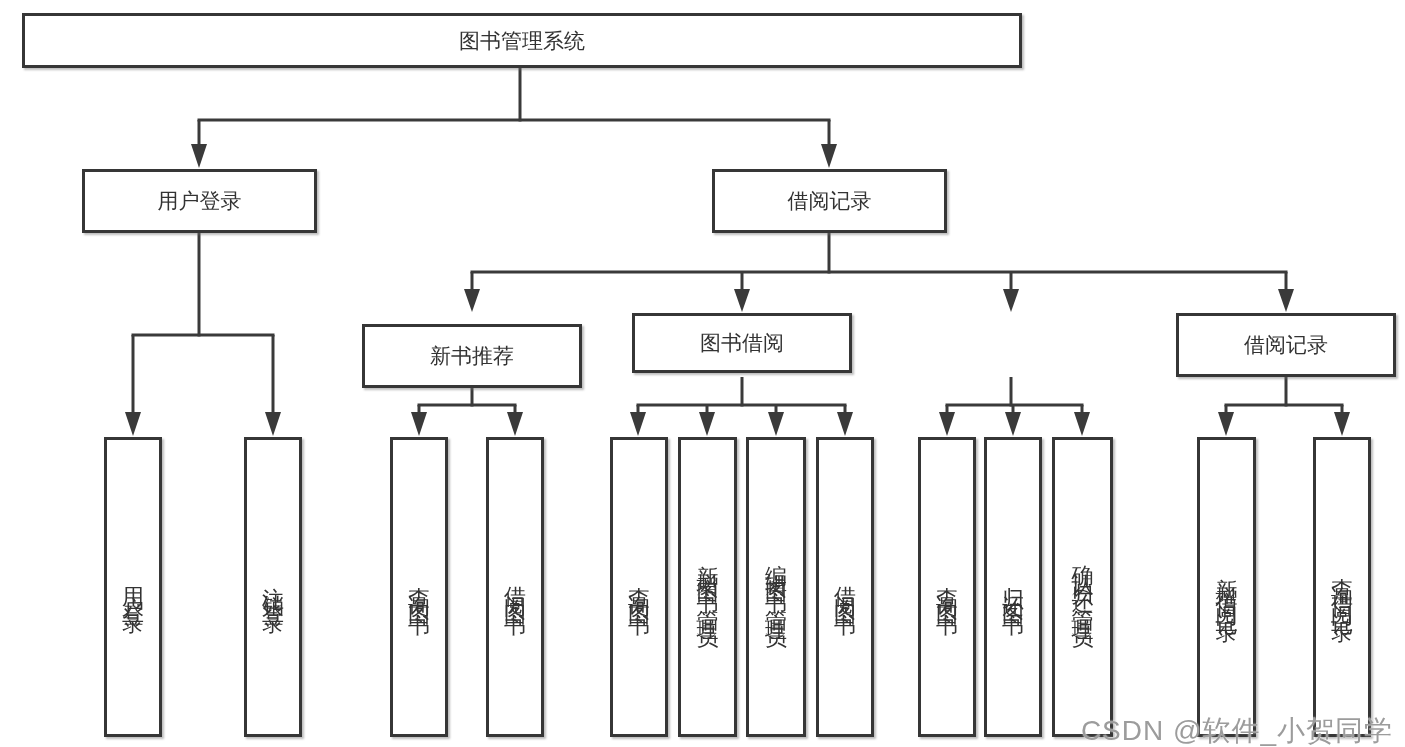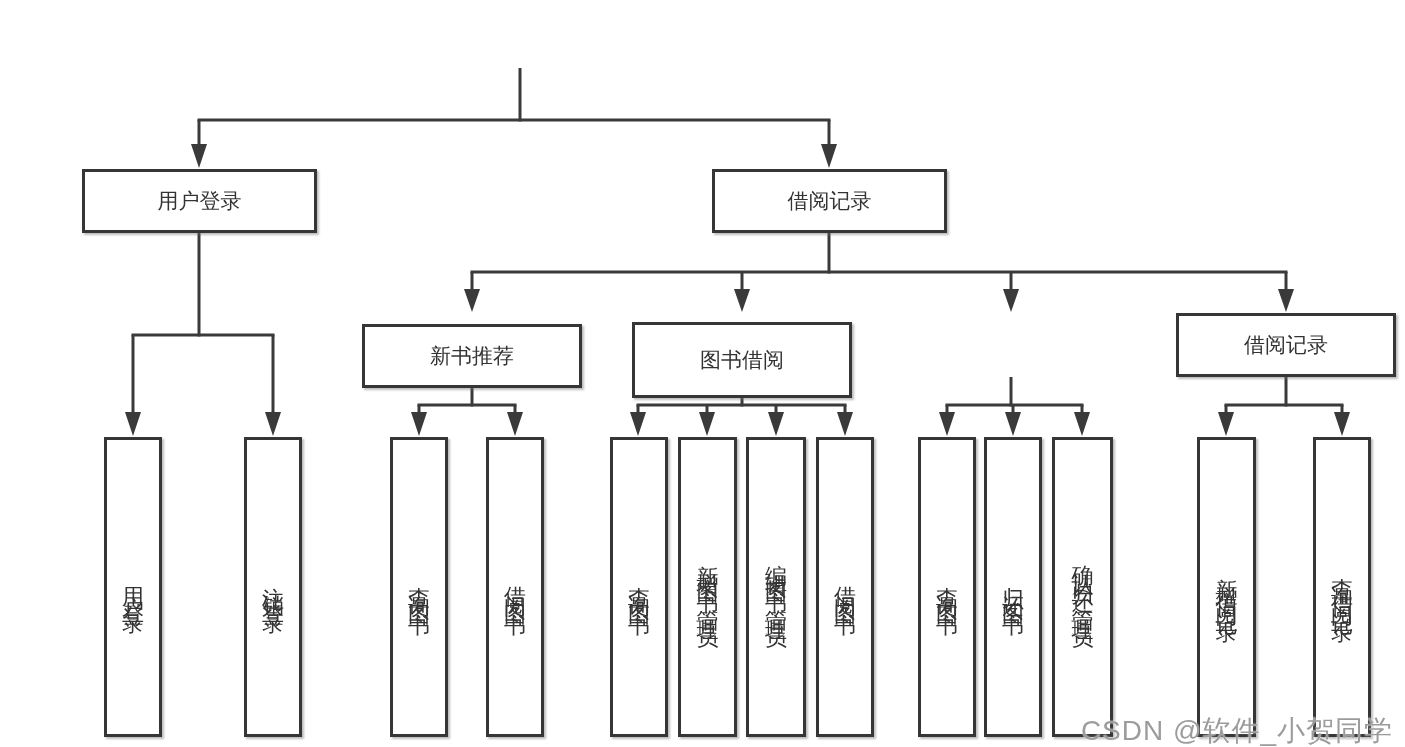--- a/index.html
+++ b/index.html
@@ -94,26 +94,27 @@
       <polygon points="768,412 784,412 776,436"></polygon>
       <polygon points="837,412 853,412 845,436"></polygon>
       <polygon points="939,412 955,412 947,436"></polygon>
       <polygon points="1005,412 1021,412 1013,436"></polygon>
       <polygon points="1074,412 1090,412 1082,436"></polygon>
       <polygon points="1218,412 1234,412 1226,436"></polygon>
       <polygon points="1334,412 1350,412 1342,436"></polygon>
     </g>
   </svg>
 
+  <div class="hbox" style="left:22px;top:13px;width:1000px;height:55px">图书管理系统</div>
 
   <div class="hbox" style="left:82px;top:169px;width:235px;height:64px">用户登录</div>
   <div class="hbox" style="left:712px;top:169px;width:235px;height:64px">借阅记录</div>
 
   <div class="hbox" style="left:362px;top:324px;width:220px;height:64px">新书推荐</div>
-  <div class="hbox" style="left:632px;top:322px;width:220px;height:76px">图书借阅</div>
+  <div class="hbox" style="left:632px;top:313px;width:220px;height:60px">图书借阅</div>
   <div class="hbox" style="left:1176px;top:313px;width:220px;height:64px">借阅记录</div>
 
   <div class="vbox" style="left:104px;width:58px">
     <span class="vtext">用户登录</span>
   </div>
   <div class="vbox" style="left:244px;width:58px">
     <span class="vtext">注销登录</span>
   </div>
 
   <div class="vbox" style="left:390px;width:58px">

